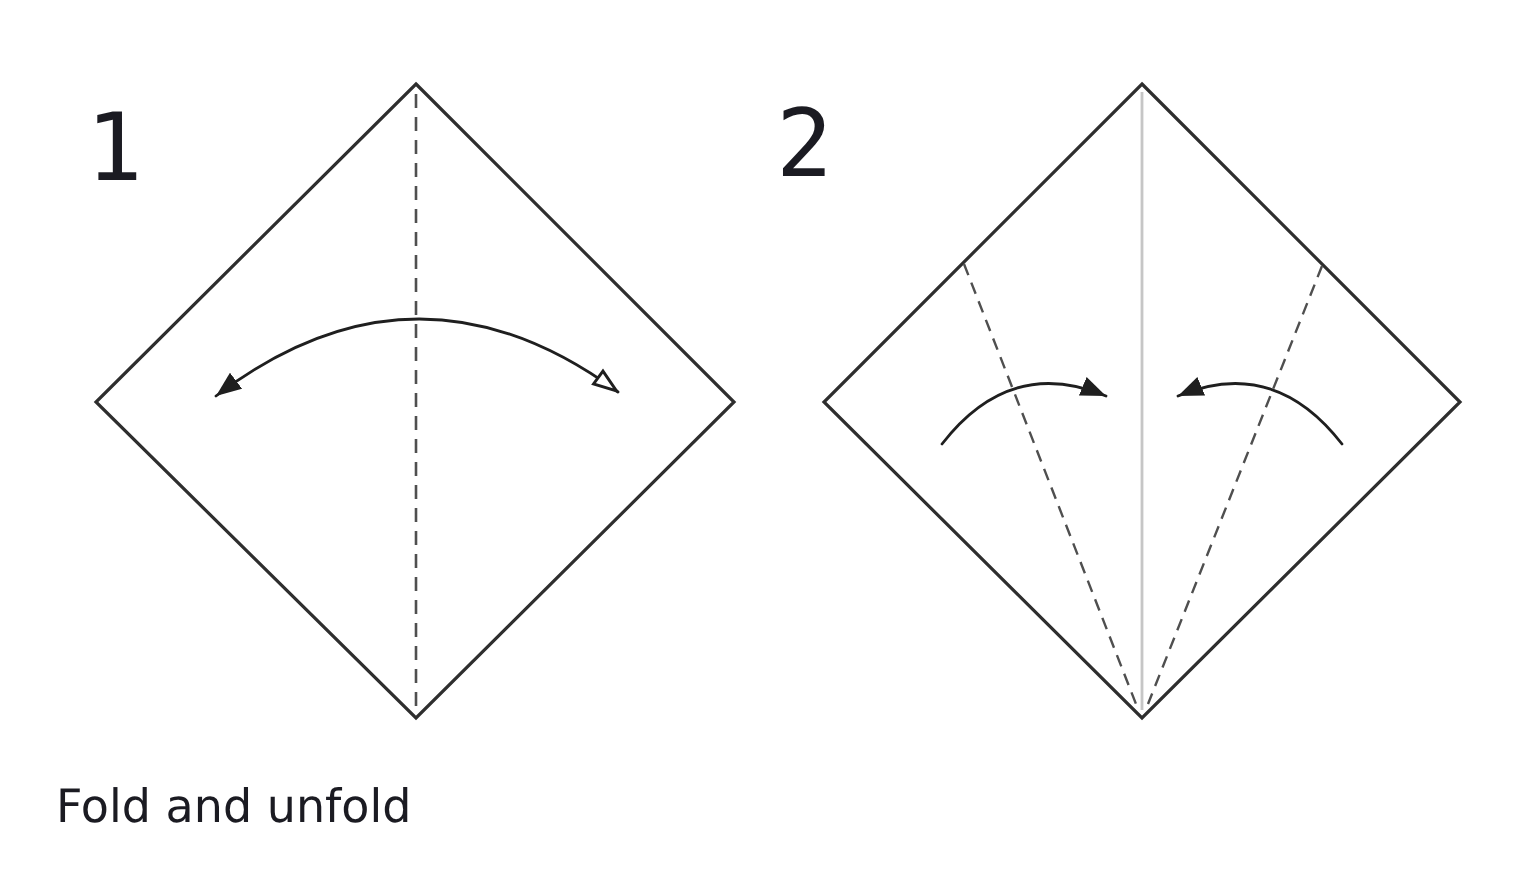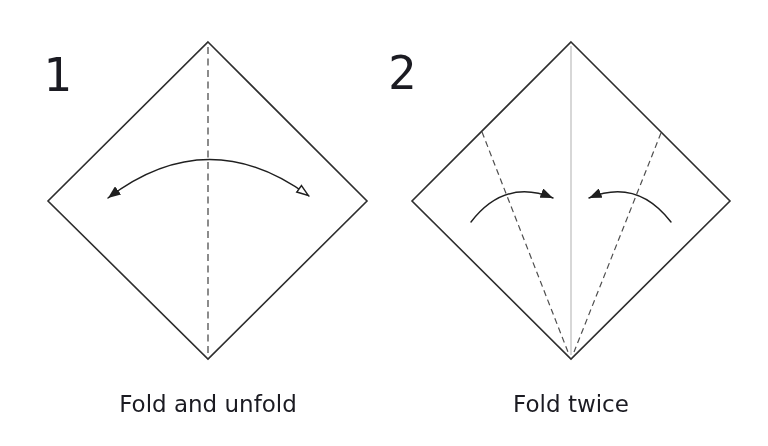--- a/index.html
+++ b/index.html
@@ -29,21 +29,20 @@
   .step-number{
     position:absolute;
     font-family:"DejaVu Sans Mono", monospace;
     font-size:47px;line-height:1;
     color:var(--text);
   }
   .caption{
     position:absolute;
     width:360px;
     font-size:23px;line-height:1.2;
-    text-align:center;
     color:var(--text);
   }
 </style>
 </head>
 <body>
 
 <div class="sheet">
 
   <svg class="art" width="768" height="446" viewBox="0 0 768 446">
     <defs>
@@ -68,15 +67,14 @@
       <line class="dash2" x1="661" y1="133" x2="574" y2="352"></line>
       <path class="arrow" d="M 471 222 Q 505 178 553 198" marker-end="url(#ahFilled)"></path>
       <path class="arrow" d="M 671 222 Q 637 178 589 198" marker-end="url(#ahFilled)"></path>
     </g>
   </svg>
 
   <div class="step-number" style="left:43px;top:51px">1</div>
   <div class="step-number" style="left:388px;top:49px">2</div>
 
   <div class="caption" style="left:28px;top:391px">Fold and unfold</div>
-  <div class="caption" style="left:391px;top:391px">Fold twice</div>
 
 </div>
 
 </body></html>

